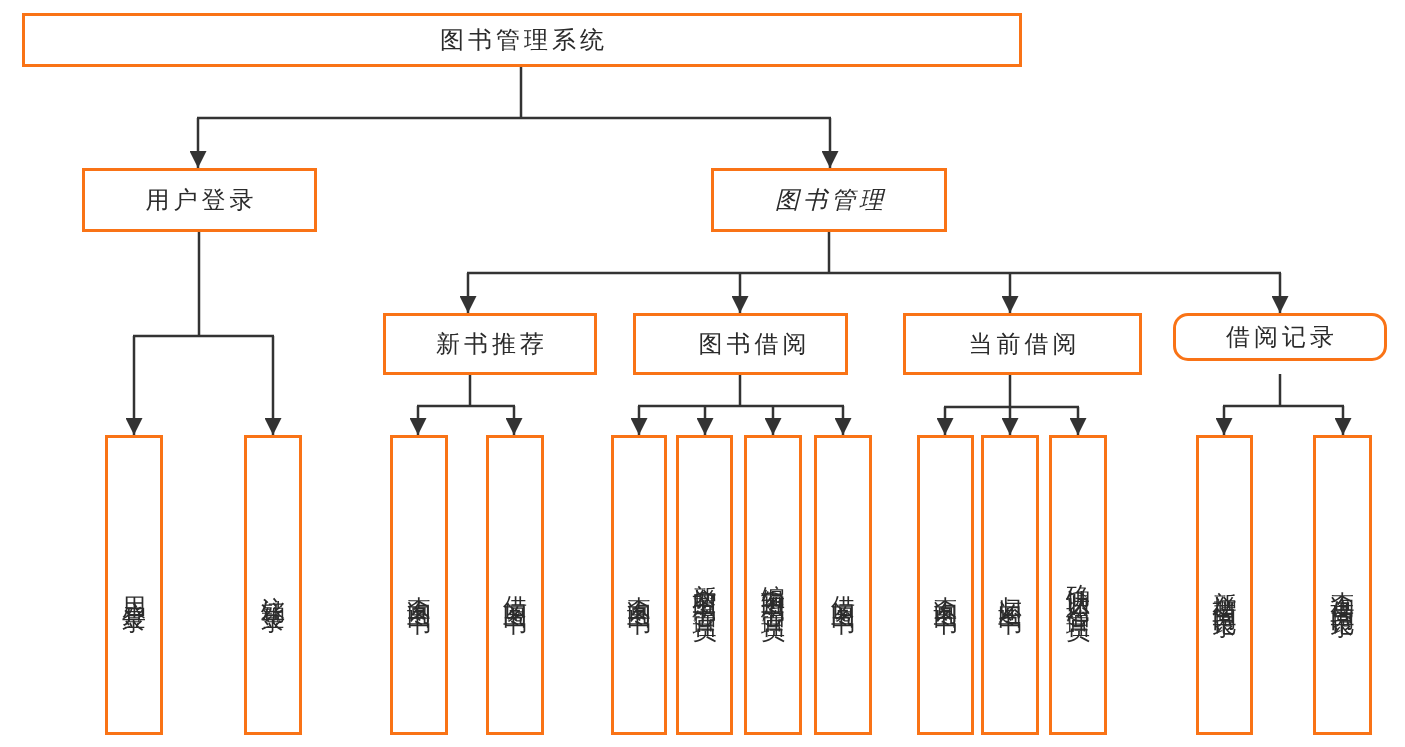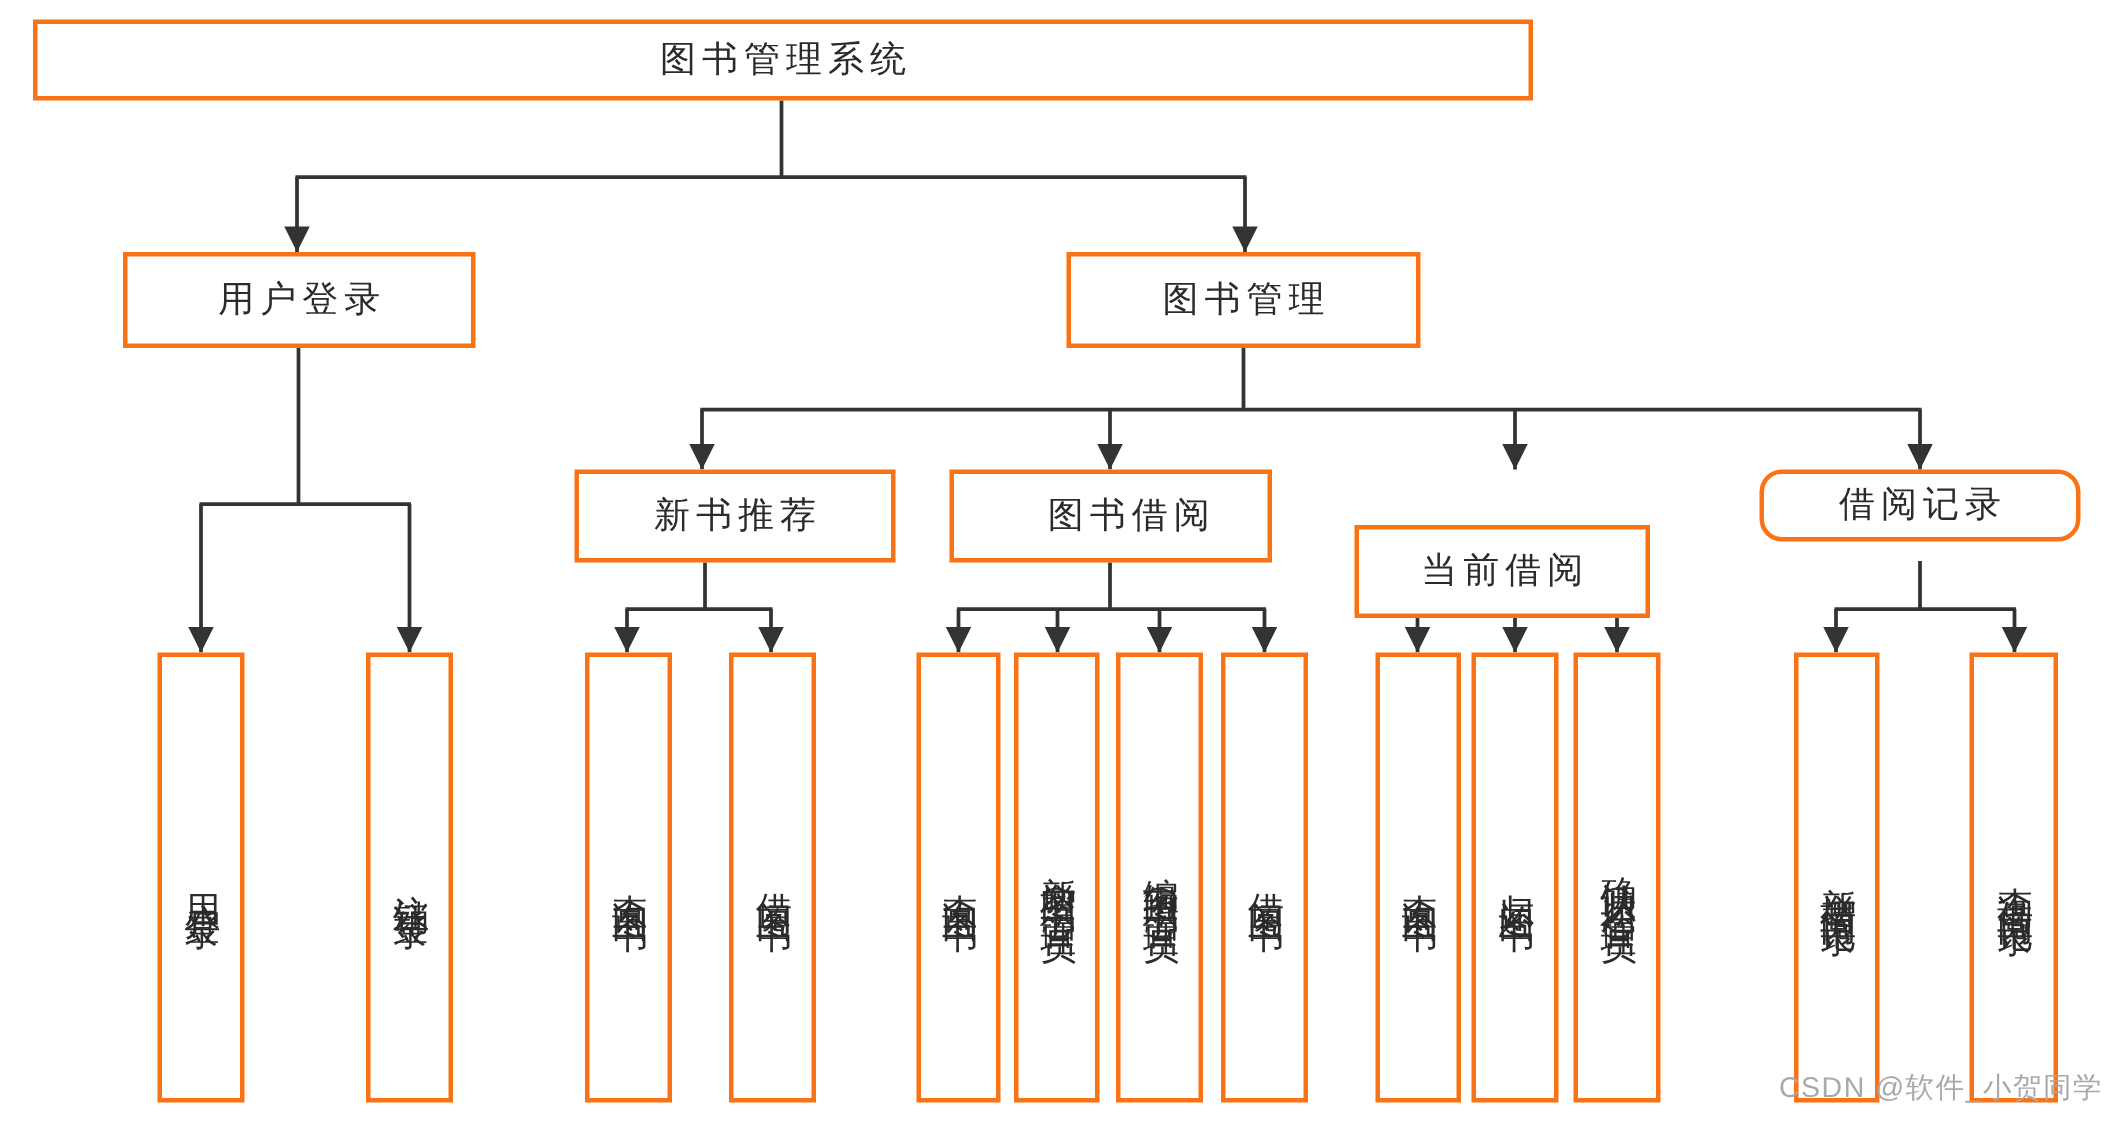--- a/index.html
+++ b/index.html
@@ -105,31 +105,31 @@
     </g>
   </svg>
 
   <div class="node" style="left:22px;top:13px;width:1000px;height:54px;">
     <span>图书管理系统</span>
   </div>
 
   <div class="node" style="left:82px;top:168px;width:235px;height:64px;">
     <span>用户登录</span>
   </div>
-  <div class="node" style="left:711px;top:168px;width:236px;height:64px;">
+  <div class="node" style="left:711px;top:168px;width:236px;height:64px;font-style:italic;">
     <span>图书管理</span>
   </div>
 
   <div class="node" style="left:363px;top:313px;width:214px;height:62px;margin-left:20px;">
     <span>新书推荐</span>
   </div>
   <div class="node" style="left:633px;top:313px;width:215px;height:62px;padding-left:24px;">
     <span>图书借阅</span>
   </div>
-  <div class="node" style="left:903px;top:313px;width:197px;height:62px;margin-top:37px;">
+  <div class="node" style="left:903px;top:313px;width:239px;height:62px;">
     <span>当前借阅</span>
   </div>
   <div class="node" style="left:1173px;top:313px;width:214px;height:48px;border-radius:15px;">
     <span>借阅记录</span>
   </div>
 
   <div class="node leaf" style="left:105px;top:435px;width:58px;height:300px;">
     <span>用户登录</span>
   </div>
   <div class="node leaf" style="left:244px;top:435px;width:58px;height:300px;">
@@ -166,15 +166,14 @@
     <span>确认归还（管理员）</span>
   </div>
 
   <div class="node leaf" style="left:1196px;top:435px;width:57px;height:300px;">
     <span>新增借阅记录</span>
   </div>
   <div class="node leaf" style="left:1313px;top:435px;width:59px;height:300px;">
     <span>查询借阅记录</span>
   </div>
 
-  <div class="watermark">CSDN @软件_小贺同学</div>
 
 </div>
 
 </body></html>

